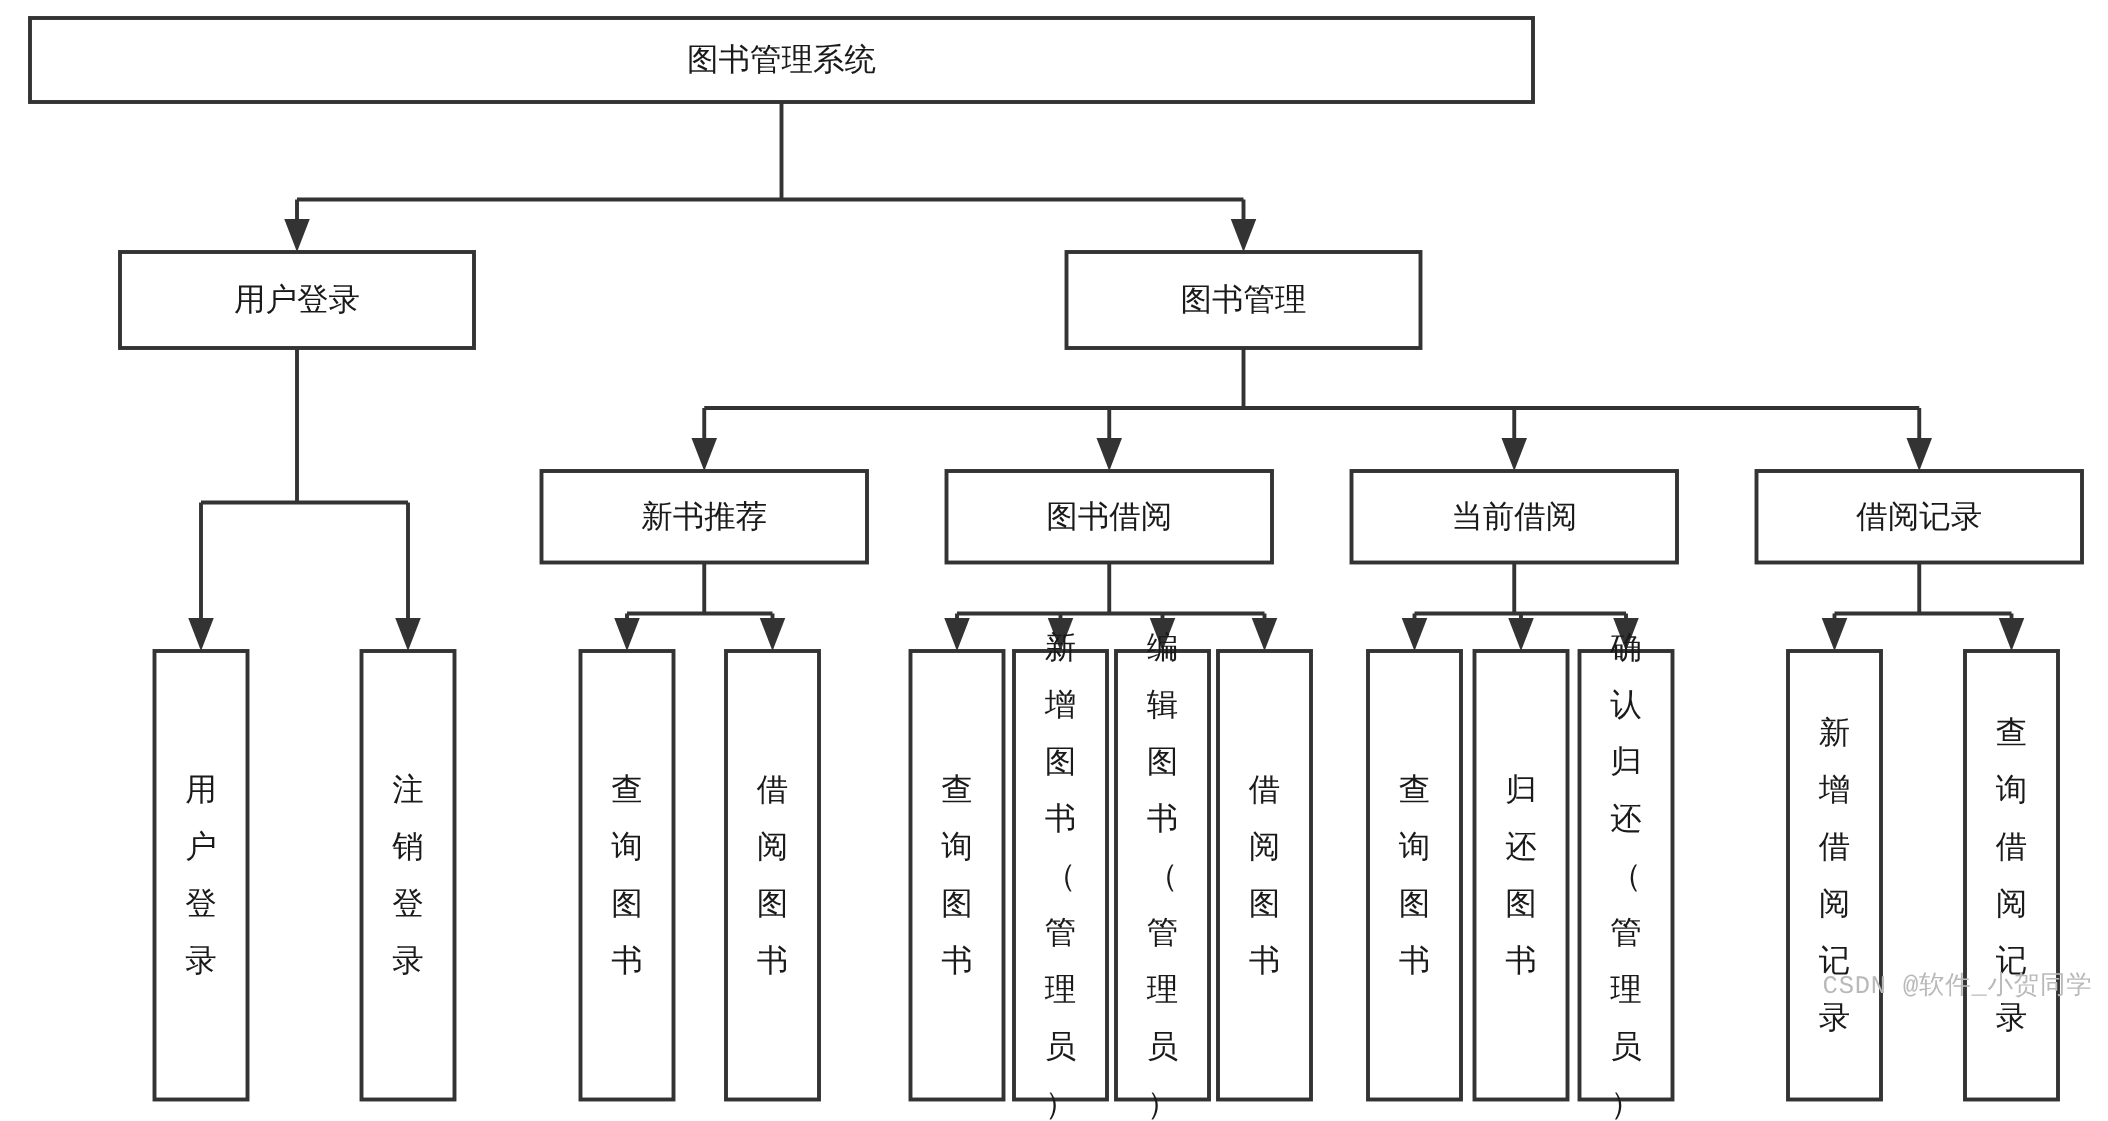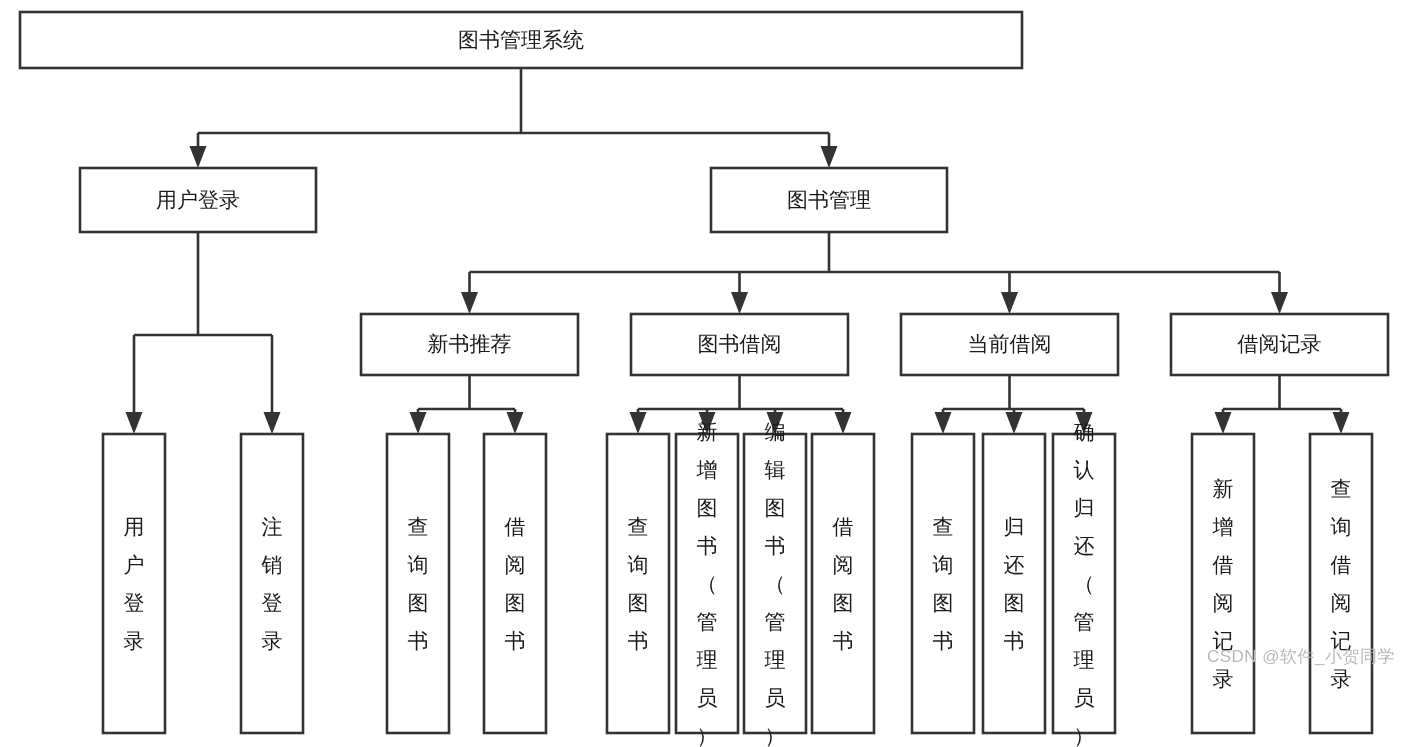--- a/index.html
+++ b/index.html
@@ -53,21 +53,21 @@
   .node-label-v {
     font-family: "Liberation Sans", "DejaVu Sans", sans-serif;
     font-size: 21px;
     fill: #1a1a1a;
     text-anchor: middle;
   }
   .watermark {
     position: absolute;
     right: 10px;
     bottom: 6px;
-    font-family: Liberation Sans, sans-serif;
+    font-family: Liberation Mono, monospace;
     font-size: 17px;
     color: #b9b9b9;
     white-space: nowrap;
     letter-spacing: 0.5px;
     pointer-events: none;
   }
 </style>
 </head>
 <body>
 

